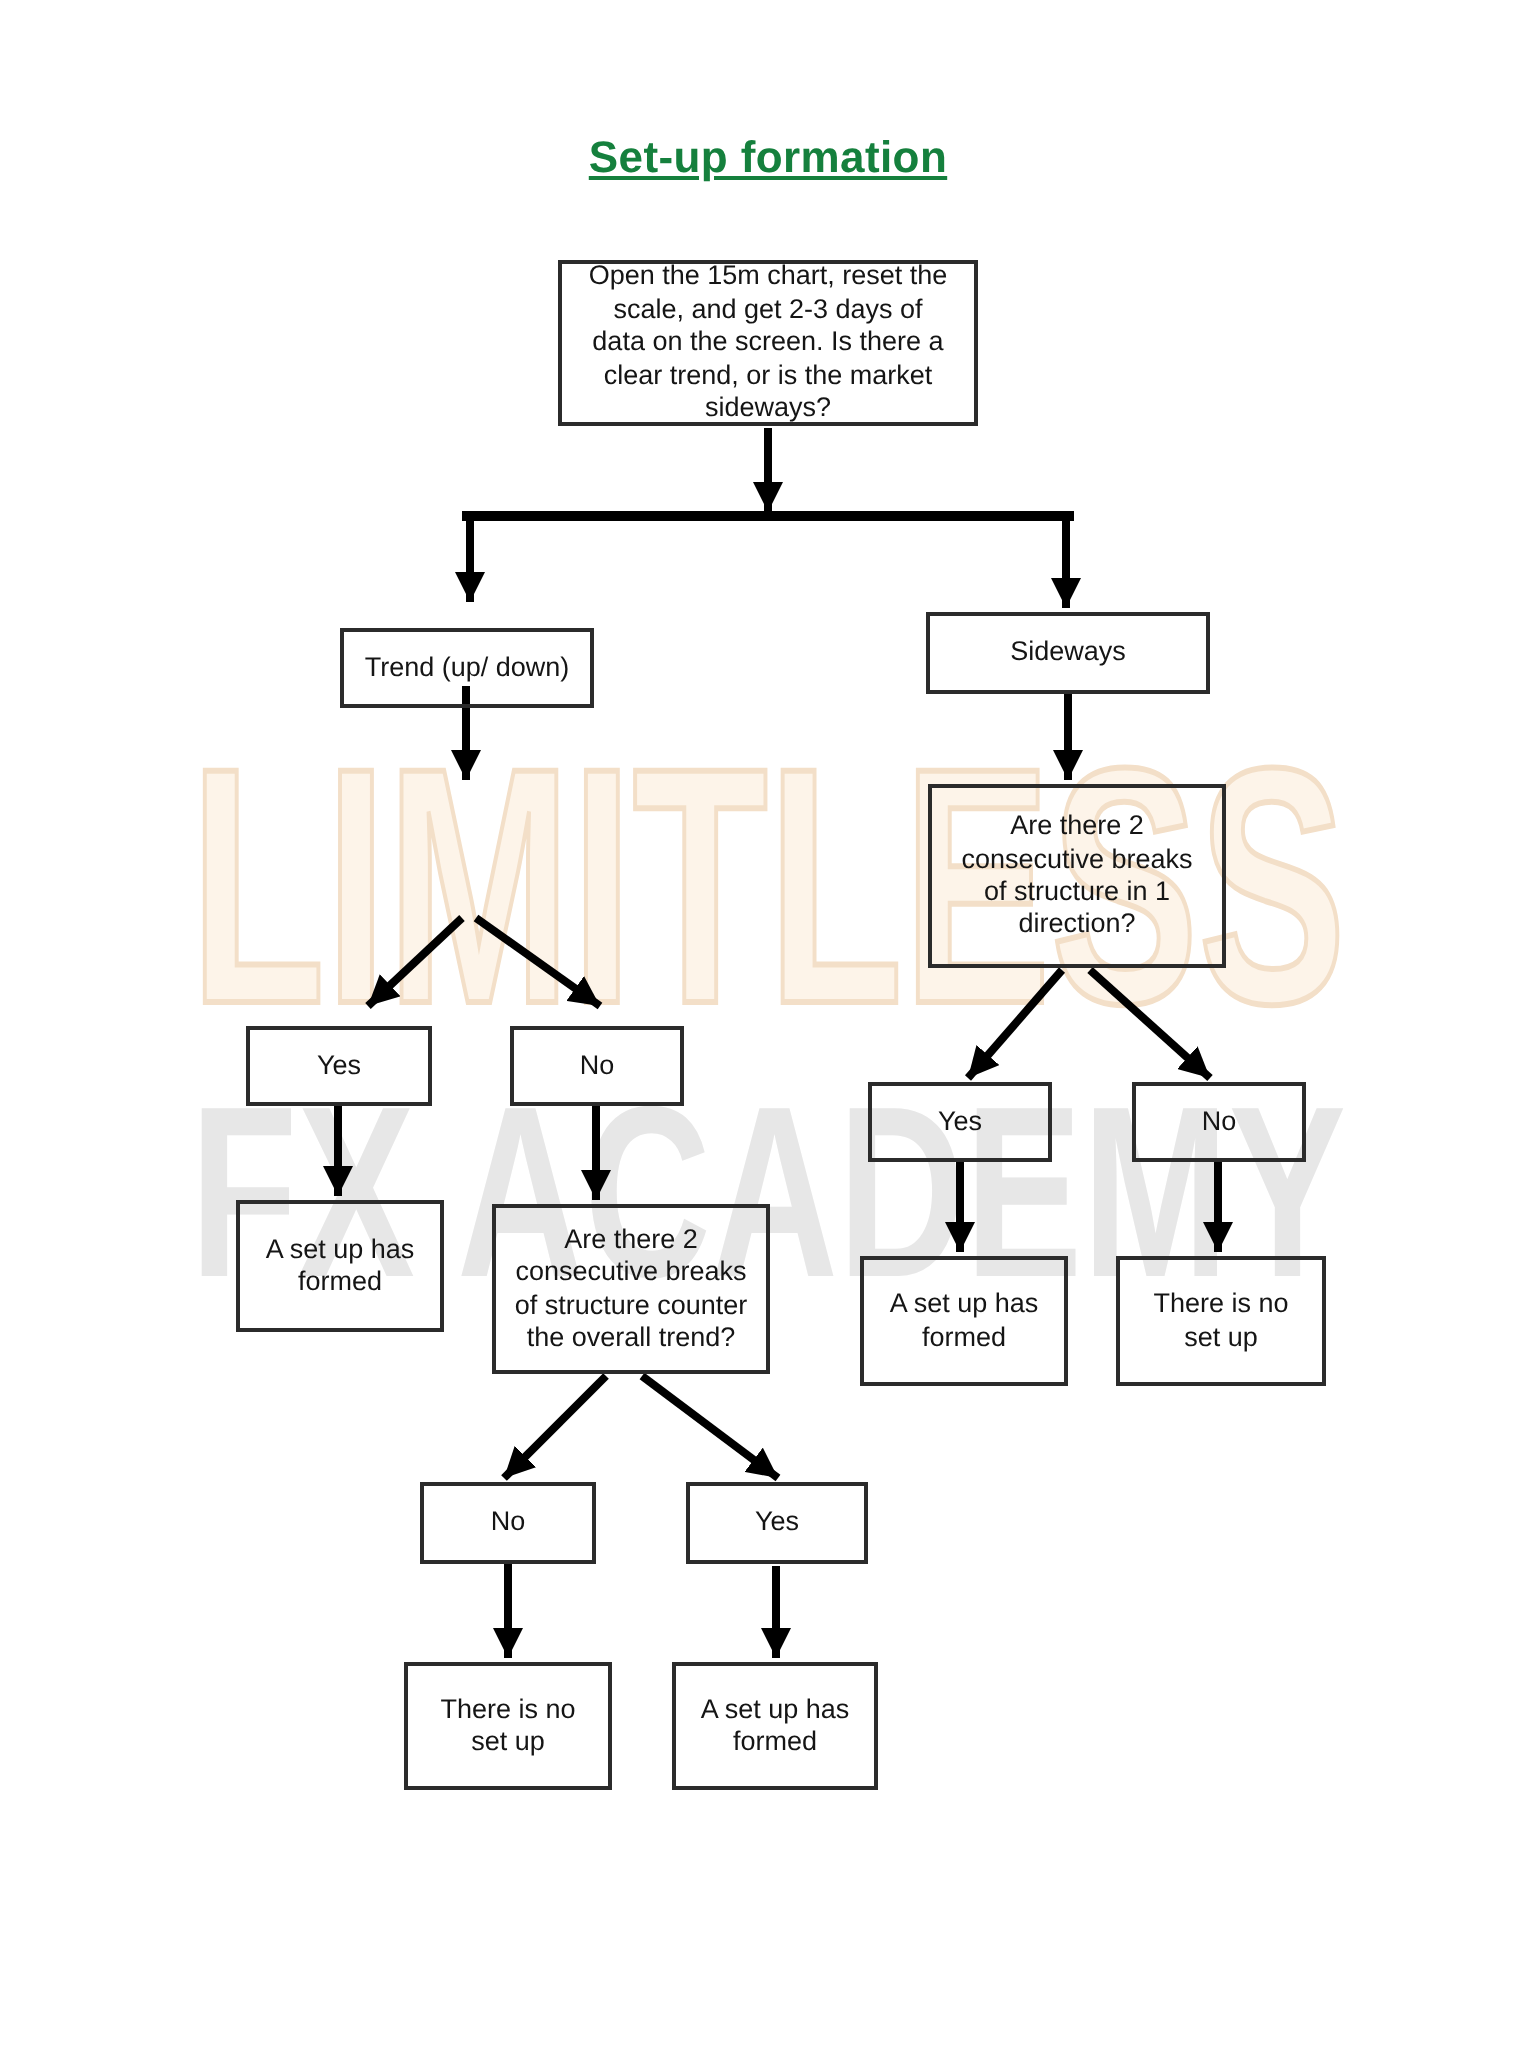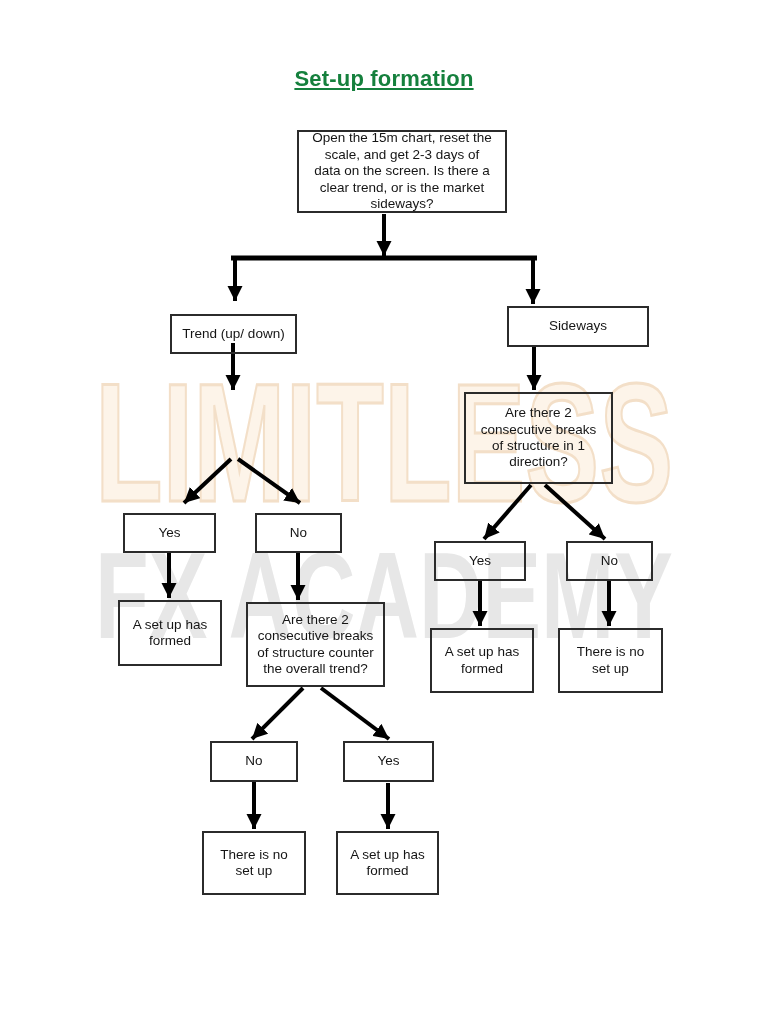--- a/index.html
+++ b/index.html
@@ -14,23 +14,23 @@
   }
   svg.layer { position:absolute; left:0; top:0; width:768px; height:1024px; }
   .node {
     position:absolute; box-sizing:border-box;
     border:2px solid #2b2b2b; background:transparent;
     display:flex; align-items:center; justify-content:center;
     text-align:center; white-space:pre-line;
     font-size:13.5px; line-height:1.22; color:#151515;
   }
   
-  .n-start            { left:279px; top:130px; width:210px; height:83px;margin-left:18px; }
+  .n-start            { left:279px; top:130px; width:210px; height:83px; }
   .n-trend            { left:170px; top:314px; width:127px; height:40px; }
-  .n-sideways         { left:463px; top:306px; width:142px; height:41px;margin-left:44px; }
+  .n-sideways         { left:463px; top:306px; width:142px; height:41px; }
   .n-break-structure  { left:163px; top:392px; width:141px; height:66px; }
   .n-yes1             { left:123px; top:513px; width:93px;  height:40px; }
   .n-no1              { left:255px; top:513px; width:87px;  height:40px; }
   .n-setup1           { left:118px; top:600px; width:104px; height:66px; }
   .n-counter-breaks   { left:246px; top:602px; width:139px; height:85px; }
   .n-no2              { left:210px; top:741px; width:88px;  height:41px; }
   .n-yes2             { left:343px; top:741px; width:91px;  height:41px; }
   .n-no-setup1        { left:202px; top:831px; width:104px; height:64px; }
   .n-setup2           { left:336px; top:831px; width:103px; height:64px; }
   .n-direction-breaks { left:464px; top:392px; width:149px; height:92px; }

